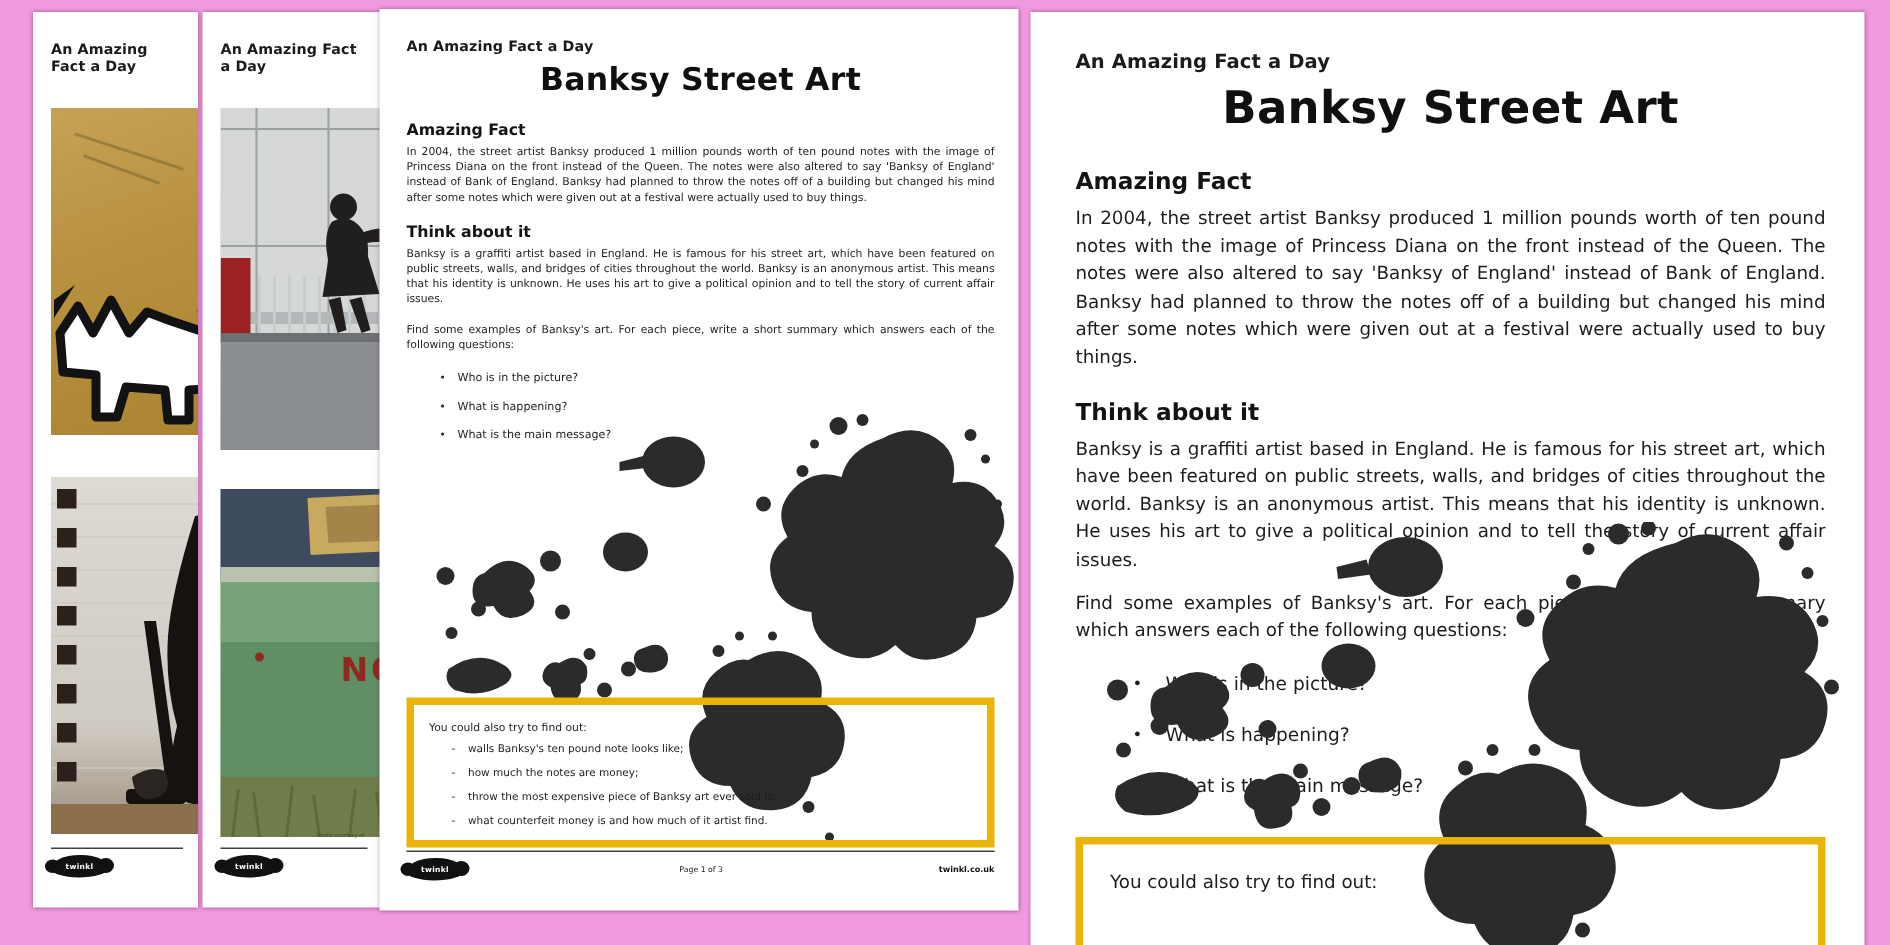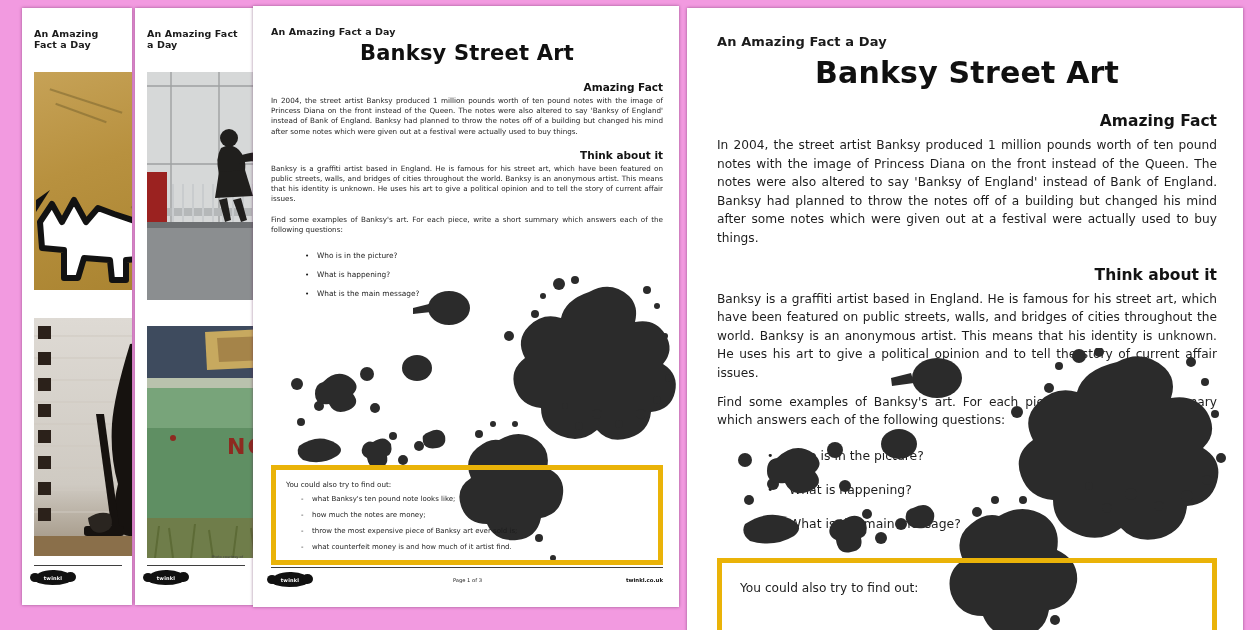--- a/index.html
+++ b/index.html
@@ -45,40 +45,39 @@
     color:#101010;
     letter-spacing:.2px;
   }
   .front .title{font-size:21px;margin:0 0 16px 0;}
   .main  .title{font-size:30px;margin:0 0 22px 0;}
 
   .subhead{
     font-family:"DejaVu Sans", sans-serif;
     font-weight:bold;
     color:#131313;
-    text-align:right;
   }
   .front .subhead{font-size:10.5px;margin:0 0 3px 0;}
   .main  .subhead{font-size:15.5px;margin:0 0 6px 0;}
 
   
   .para{
     font-family:"DejaVu Sans", sans-serif;
     color:#1d1d1d;
     text-align:justify;
     margin:0 0 10px 0;
   }
   .front .para{font-size:7.2px;line-height:10.2px;}
   .main  .para{font-size:12.2px;line-height:18.6px;}
 
   .front .gap{margin-bottom:12px;}
   .main  .gap{margin-bottom:18px;}
 
   
-  ul.qlist{margin:16px;padding:0;list-style:none;}
+  ul.qlist{margin:4px;padding:0;list-style:none;}
   ul.qlist li{
     font-family:"DejaVu Sans", sans-serif;
     color:#1d1d1d;
     position:relative;
   }
   ul.qlist li:before{
     content:"\2022";
     position:absolute;
     left:0;top:0;
   }
@@ -376,21 +375,21 @@
           <circle cx="262" cy="150" r="3"></circle>
           <circle cx="286" cy="264" r="4"></circle>
           <circle cx="300" cy="284" r="3"></circle>
         </g>
       </svg>
     </div>
 
     <div class="findbox">
       <div class="lead">You could also try to find out:</div>
       <ul class="dlist">
-        <li>what Banksy's ten pound note looks like;</li>
+        <li>walls Banksy's ten pound note looks like;</li>
         <li>how much the notes are money;</li>
         <li>throw the most expensive piece of Banksy art ever sold is;</li>
         <li>what counterfeit money is and how much of it artist find.</li>
       </ul>
     </div>
 
     <div class="footer">
       <div class="rule"></div>
       <div class="row">
         <div class="logo-blob">

